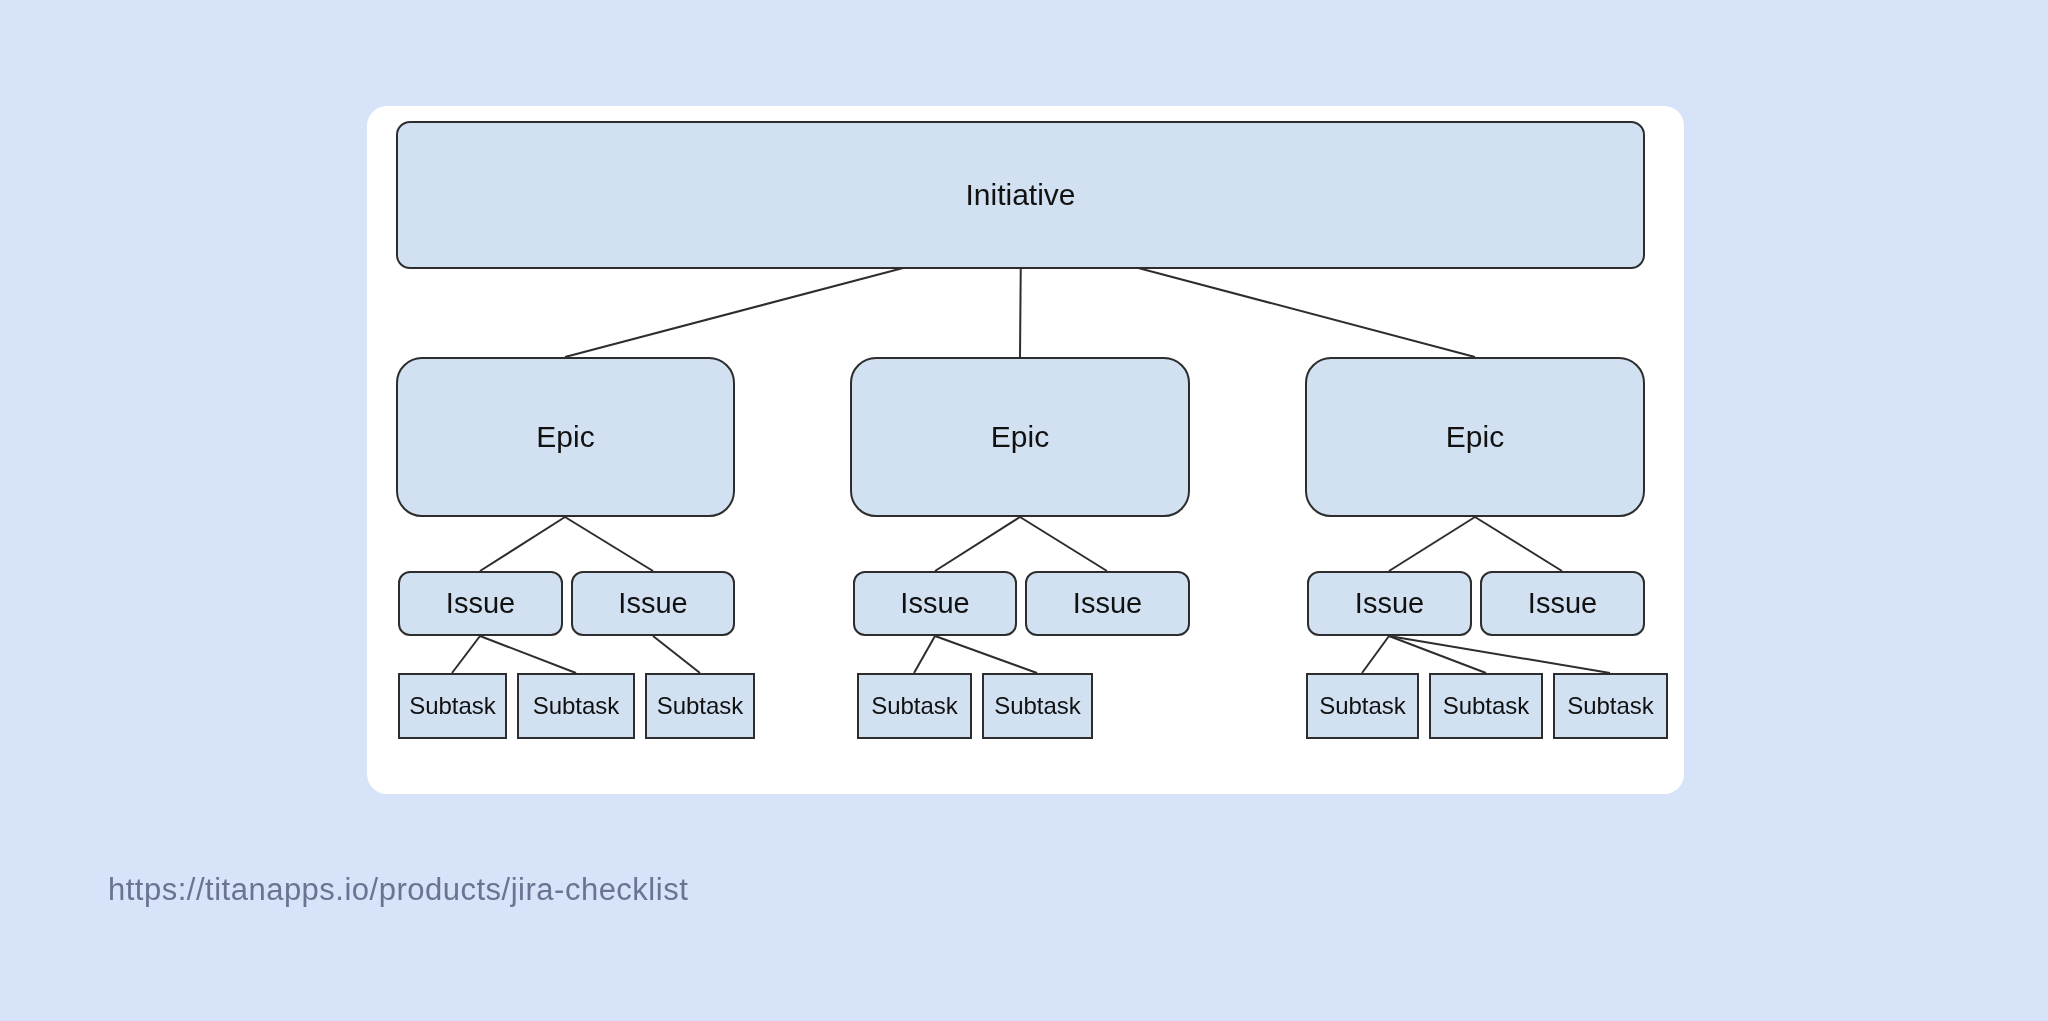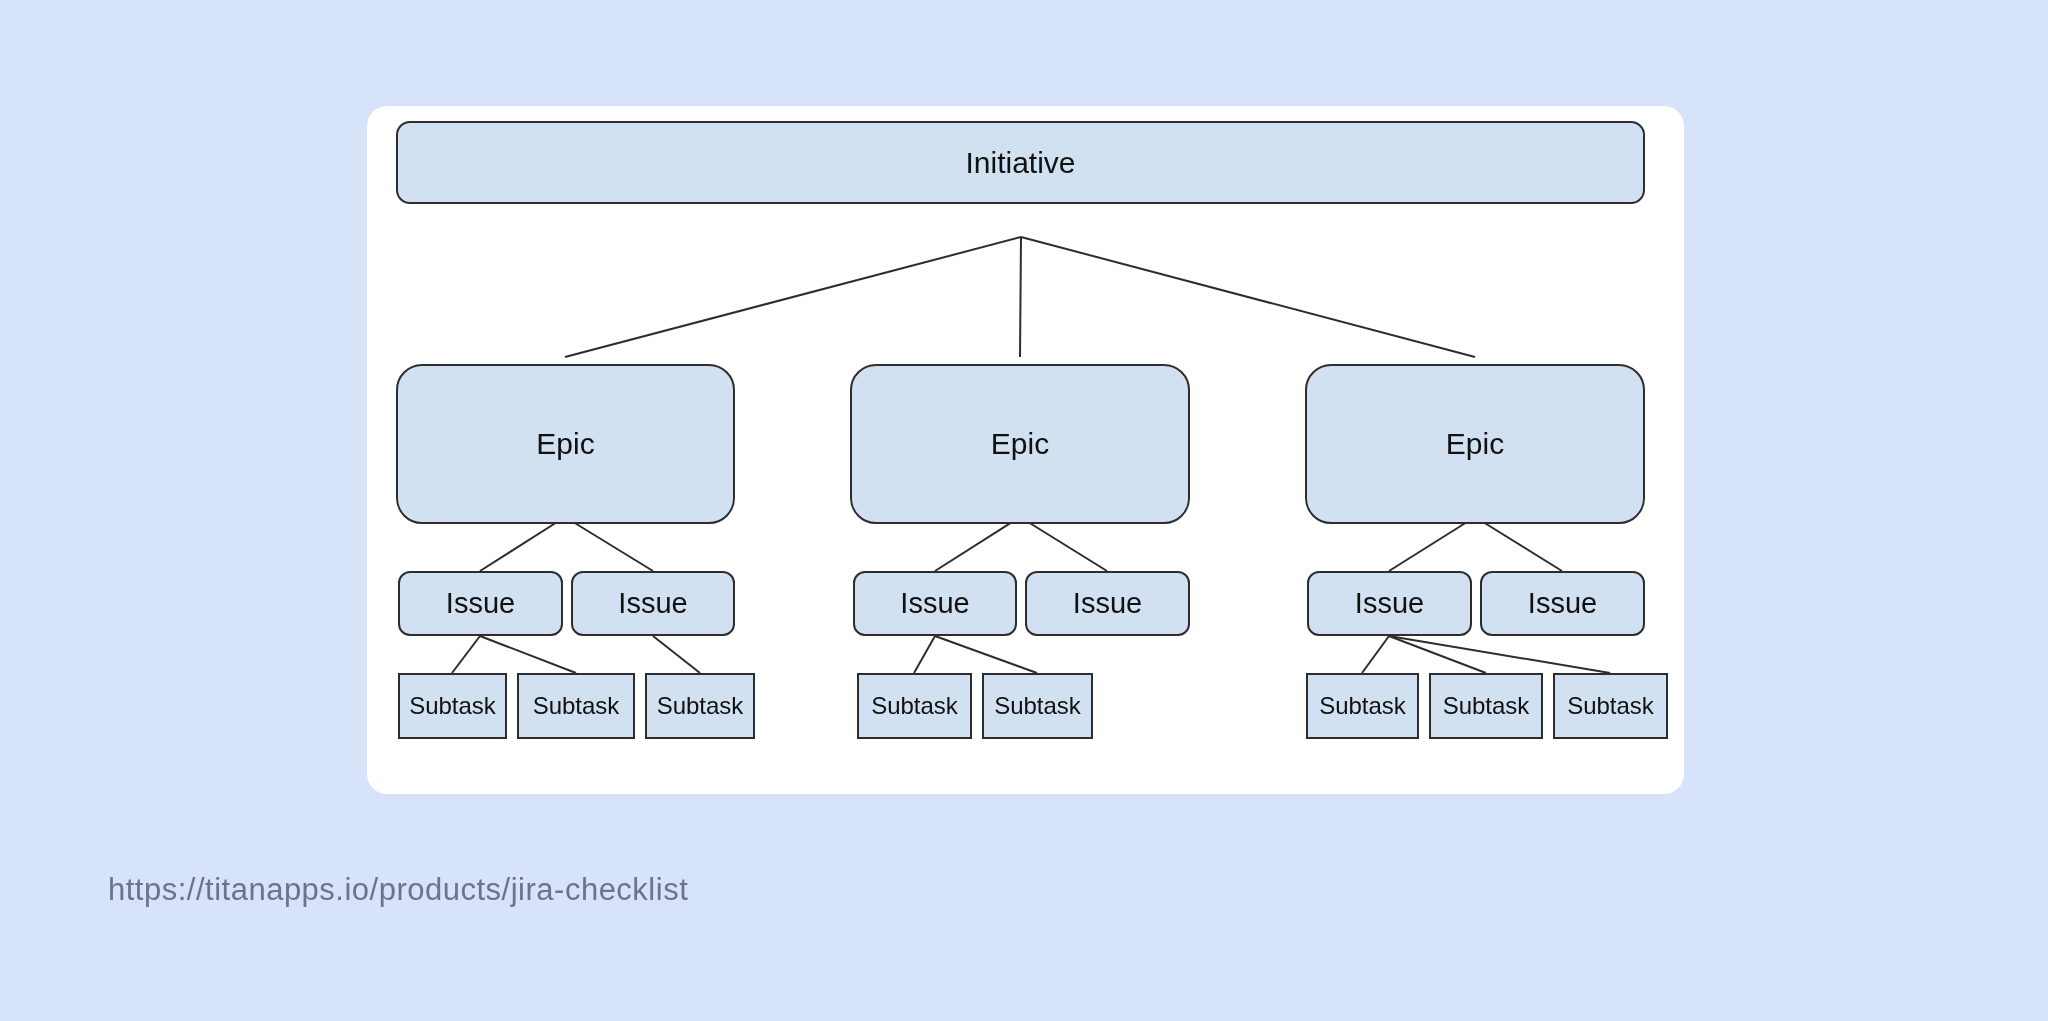--- a/index.html
+++ b/index.html
@@ -33,26 +33,26 @@
   }
   .node{
     position:absolute;
     background:var(--node-fill);
     border:2px solid var(--node-border);
     display:flex;align-items:center;justify-content:center;
     color:var(--node-text);
     text-align:center;
   }
   .node-initiative{
-    left:29px;top:15px;width:1249px;height:83px;
+    left:29px;top:15px;width:1249px;height:148px;
     border-radius:14px;font-size:30px;
   }
   .node-epic{
     top:251px;width:340px;height:160px;
-    border-radius:26px;font-size:30px;margin-top:7px;
+    border-radius:26px;font-size:30px;
   }
   .epic-1{left:29px;width:339px;}
   .epic-2{left:483px;}
   .epic-3{left:938px;}
   .node-issue{
     top:465px;width:165px;height:65px;
     border-radius:12px;font-size:29px;align-items:center;
   }
   .issue-1{left:31px;}
   .issue-2{left:204px;width:164px;}

